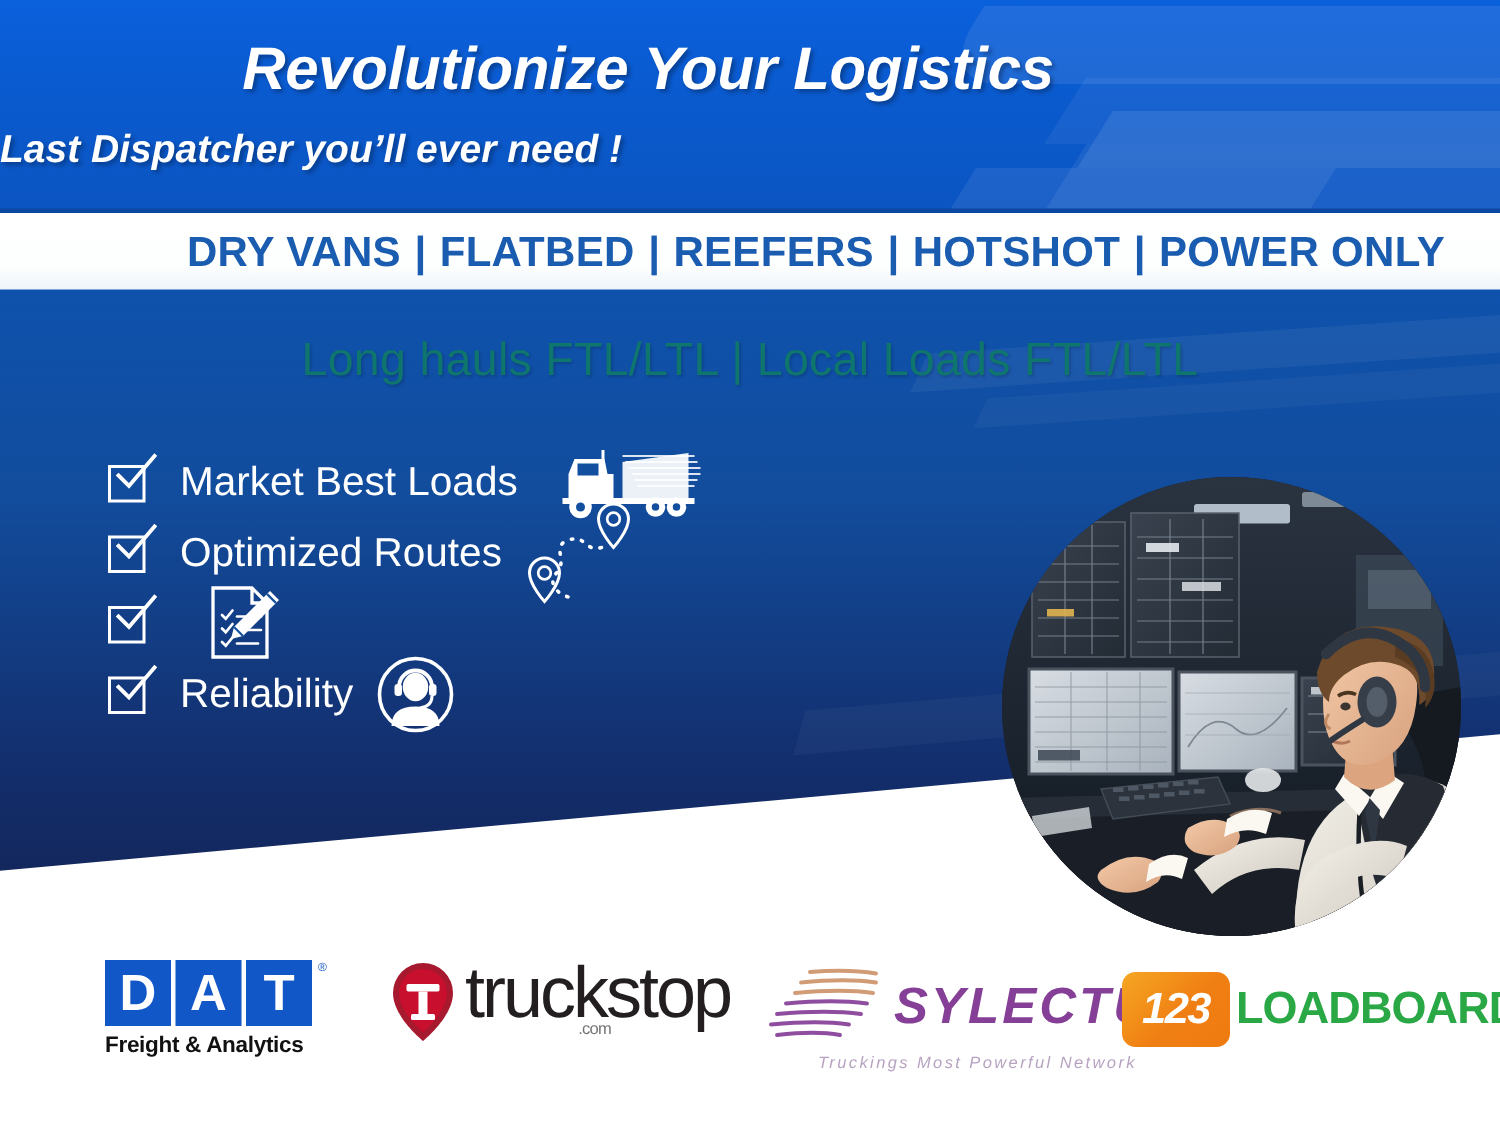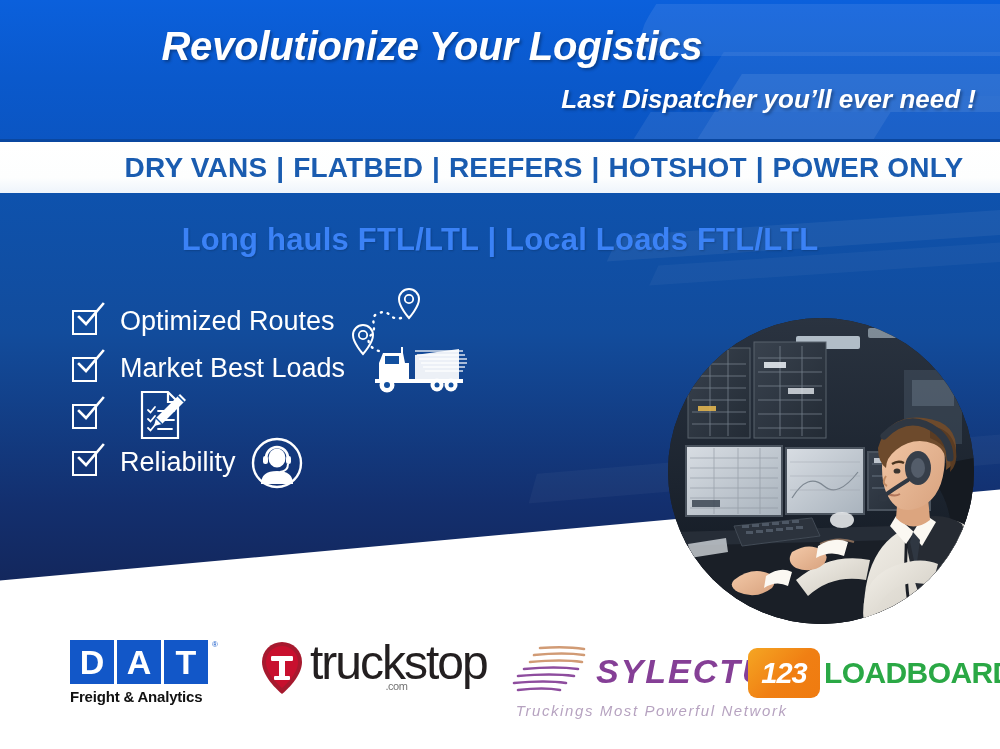--- a/index.html
+++ b/index.html
@@ -80,21 +80,21 @@
     font-weight: bold;
     font-style: italic;
     letter-spacing: -0.2px;
     text-shadow: 2px 2px 3px rgba(0,0,0,0.30);
     white-space: nowrap;
   }
   .hero-sub {
     position: absolute;
     left: 0; top: 84px;
     width: 976px;
-    text-align: right;
+    text-align: left;
     color: #ffffff;
     font-size: 26px;
     font-weight: bold;
     font-style: italic;
     text-shadow: 2px 2px 3px rgba(0,0,0,0.30);
     white-space: nowrap;
   }
 
   
   .cats {
@@ -156,23 +156,23 @@
     right: -60px; top: 258px;
     transform: skewX(-20deg) rotate(-5deg);
     background: rgba(255,255,255,0.035);
   }
 
   .mid-head {
     position: absolute;
     left: 0; top: 222px;
     width: 1000px;
     text-align: center;
-    color: #3b82f6;
+    color: #0f766e;
     font-size: 31px;
-    font-weight: 700;
+    font-weight: 400;
     letter-spacing: 0.2px;
     white-space: nowrap;
     text-shadow: 1px 1px 2px rgba(0,0,0,0.18);
   }
 
   
   .features {
     position: absolute;
     left: 72px; top: 298px;
     width: 560px;
@@ -297,21 +297,21 @@
     font-size: 34px;
     font-style: italic;
     font-weight: bold;
     color: #7b2f8e;
     letter-spacing: 2px;
     margin-left: 2px;
     opacity: 0.92;
   }
   .sy-tag {
     margin-top: 2px;
-    font-size: 15px;
+    font-size: 11px;
     font-style: italic;
     color: #9a7fa8;
     letter-spacing: 1.6px;
     text-align: center;
     opacity: 0.72;
   }
 
   
   .lb-wrap { position: absolute; left: 748px; top: 648px; z-index: 9; display: flex; align-items: center; }
   .lb-badge {
@@ -375,67 +375,67 @@
 
   <div class="features">
 
     <div class="feature-row">
       <span class="chk">
         <span class="chk-box"></span>
         <svg class="chk-tick" viewBox="0 0 30 30" fill="none" aria-hidden="true">
           <path d="M4 15 L11 22 L28 2" stroke="#ffffff" stroke-width="2.6" stroke-linecap="square" fill="none"></path>
         </svg>
       </span>
+      <span class="feature-label">Market Best Loads</span>
+      <span class="feature-icon">
+        <svg width="112" height="52" viewBox="0 0 112 52" fill="none" aria-hidden="true">
+
+          <g stroke="#ffffff" stroke-width="1.4" opacity="0.85">
+            <path d="M56 8 H104"></path>
+              <path d="M58 12 H106"></path>
+              <path d="M60 16 H108"></path>
+            <path d="M62 20 H108"></path>
+              <path d="M64 24 H106"></path>
+              <path d="M66 28 H104"></path>
+          </g>
+
+          <path d="M56 12 L100 6 L100 36 L56 36 Z" fill="#ffffff" opacity="0.92"></path>
+
+          <path d="M20 20 L24 10 L44 10 L46 20 L50 20 L50 36 L20 36 Z" fill="#ffffff"></path>
+          <rect x="26" y="13" width="14" height="8" fill="#12509f"></rect>
+
+          <path d="M42 4 L44 4 L44 12 L42 12 Z" fill="#ffffff"></path>
+
+          <rect x="16" y="36" width="88" height="4" fill="#ffffff"></rect>
+
+          <circle cx="28" cy="42" r="7.5" fill="#ffffff"></circle>
+            <circle cx="28" cy="42" r="3" fill="#12509f"></circle>
+          <circle cx="78" cy="42" r="6.5" fill="#ffffff"></circle>
+            <circle cx="78" cy="42" r="2.5" fill="#12509f"></circle>
+          <circle cx="92" cy="42" r="6.5" fill="#ffffff"></circle>
+            <circle cx="92" cy="42" r="2.5" fill="#12509f"></circle>
+        </svg>
+      </span>
+    </div>
+
+    <div class="feature-row">
+      <span class="chk">
+        <span class="chk-box"></span>
+        <svg class="chk-tick" viewBox="0 0 30 30" fill="none" aria-hidden="true">
+          <path d="M4 15 L11 22 L28 2" stroke="#ffffff" stroke-width="2.6" stroke-linecap="square" fill="none"></path>
+        </svg>
+      </span>
       <span class="feature-label">Optimized Routes</span>
       <span class="feature-icon">
         <svg width="86" height="78" viewBox="0 0 86 78" fill="none" aria-hidden="true">
           <path d="M60 6 a10 10 0 0 1 10 10 c0 8-10 19-10 19 s-10-11-10-19 a10 10 0 0 1 10-10 z" stroke="#ffffff" stroke-width="2" fill="none"></path>
           <circle cx="60" cy="16" r="4.2" stroke="#ffffff" stroke-width="1.8" fill="none"></circle>
           <path d="M14 42 a10 10 0 0 1 10 10 c0 8-10 19-10 19 s-10-11-10-19 a10 10 0 0 1 10-10 z" stroke="#ffffff" stroke-width="2" fill="none"></path>
           <circle cx="14" cy="52" r="4.2" stroke="#ffffff" stroke-width="1.8" fill="none"></circle>
           <path d="M52 35 C40 38 42 26 30 30 C18 34 30 44 22 52 C16 58 22 66 30 68" stroke="#ffffff" stroke-width="2.4" stroke-linecap="round" stroke-dasharray="1 6" fill="none"></path>
-        </svg>
-      </span>
-    </div>
-
-    <div class="feature-row">
-      <span class="chk">
-        <span class="chk-box"></span>
-        <svg class="chk-tick" viewBox="0 0 30 30" fill="none" aria-hidden="true">
-          <path d="M4 15 L11 22 L28 2" stroke="#ffffff" stroke-width="2.6" stroke-linecap="square" fill="none"></path>
-        </svg>
-      </span>
-      <span class="feature-label">Market Best Loads</span>
-      <span class="feature-icon">
-        <svg width="112" height="52" viewBox="0 0 112 52" fill="none" aria-hidden="true">
-
-          <g stroke="#ffffff" stroke-width="1.4" opacity="0.85">
-            <path d="M56 8 H104"></path>
-              <path d="M58 12 H106"></path>
-              <path d="M60 16 H108"></path>
-            <path d="M62 20 H108"></path>
-              <path d="M64 24 H106"></path>
-              <path d="M66 28 H104"></path>
-          </g>
-
-          <path d="M56 12 L100 6 L100 36 L56 36 Z" fill="#ffffff" opacity="0.92"></path>
-
-          <path d="M20 20 L24 10 L44 10 L46 20 L50 20 L50 36 L20 36 Z" fill="#ffffff"></path>
-          <rect x="26" y="13" width="14" height="8" fill="#12509f"></rect>
-
-          <path d="M42 4 L44 4 L44 12 L42 12 Z" fill="#ffffff"></path>
-
-          <rect x="16" y="36" width="88" height="4" fill="#ffffff"></rect>
-
-          <circle cx="28" cy="42" r="7.5" fill="#ffffff"></circle>
-            <circle cx="28" cy="42" r="3" fill="#12509f"></circle>
-          <circle cx="78" cy="42" r="6.5" fill="#ffffff"></circle>
-            <circle cx="78" cy="42" r="2.5" fill="#12509f"></circle>
-          <circle cx="92" cy="42" r="6.5" fill="#ffffff"></circle>
-            <circle cx="92" cy="42" r="2.5" fill="#12509f"></circle>
         </svg>
       </span>
     </div>
 
     <div class="feature-row">
       <span class="chk">
         <span class="chk-box"></span>
         <svg class="chk-tick" viewBox="0 0 30 30" fill="none" aria-hidden="true">
           <path d="M4 15 L11 22 L28 2" stroke="#ffffff" stroke-width="2.6" stroke-linecap="square" fill="none"></path>
         </svg>

